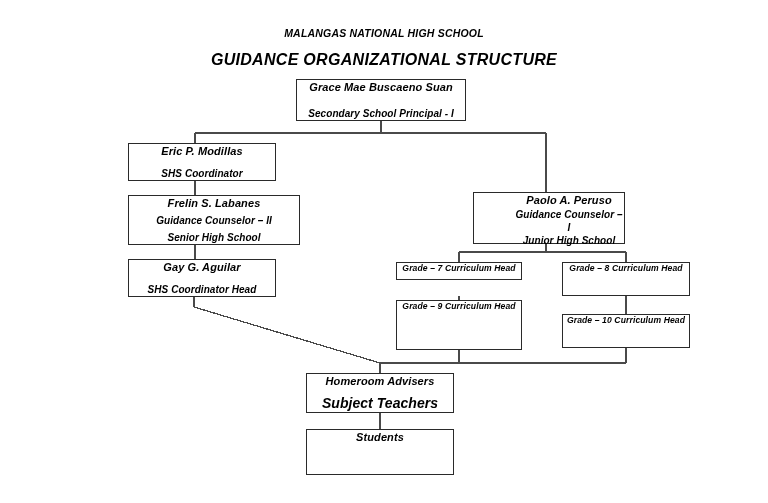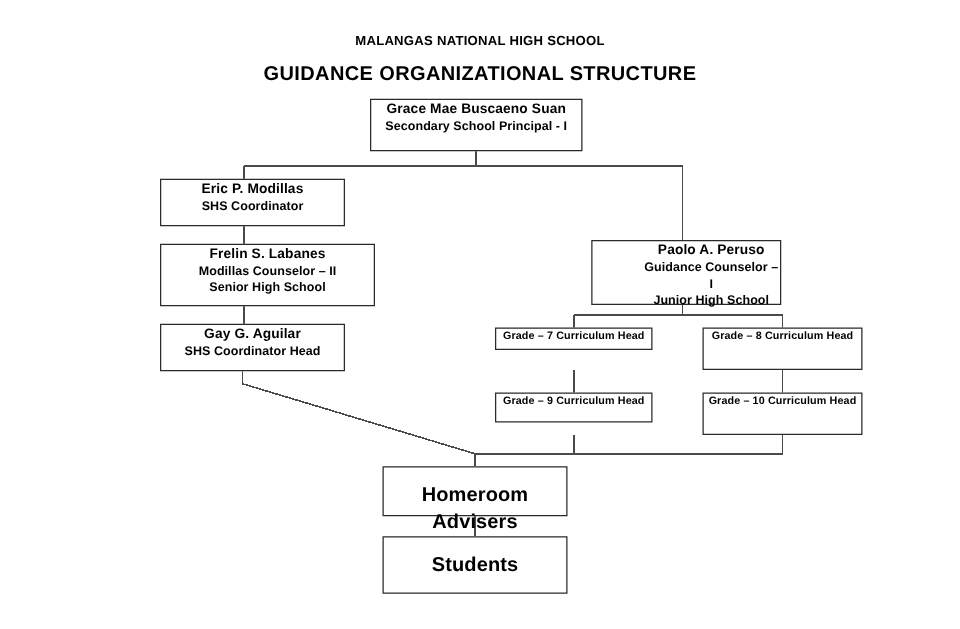--- a/index.html
+++ b/index.html
@@ -11,20 +11,21 @@
   body {
     font-family: "Liberation Sans", sans-serif;
     color: #000000;
   }
   #canvas {
     position: relative;
     width: 768px;
     height: 503px;
     background: #ffffff;
     overflow: hidden;
+    font-style: italic;
   }
   .heading {
     position: absolute;
     width: 100%;
     text-align: center;
     font-weight: bold;
     color: #000000;
     letter-spacing: 0.2px;
   }
   #school-name {
@@ -45,57 +46,56 @@
     pointer-events: none;
   }
   .node {
     position: absolute;
     box-sizing: border-box;
     background: #ffffff;
     border: 1.3px solid #2a2a2a;
     display: flex;
     flex-direction: column;
     align-items: center;
-    justify-content: flex-start;
+    justify-content: space-between;
     text-align: center;
     line-height: 1.32;
   }
   .node .line1 {
     font-weight: bold;
     font-size: 11px;
     letter-spacing: 0.1px;
   }
   .node .line2,
   .node .line3 {
     font-weight: bold;
     font-size: 10px;
     letter-spacing: 0.05px;
   }
   .node.leaf .line1 {
     font-size: 8.6px;
     font-weight: bold;
   }
   .node.plain .line1 {
-    font-size: 16px;
-    margin-top: 12px;
+    font-size: 11px;
   }
   .node.plain .line2 {
     font-size: 14px;
     font-weight: bold;
   }
 
   
   #node-principal       { left: 296px; top: 79px;  width: 170px; height: 42px; }
   #node-shs-coordinator { left: 128px; top: 143px; width: 148px; height: 38px; }
   #node-shs-counselor   { left: 128px; top: 195px; width: 172px; height: 50px; }
   #node-shs-curriculum  { left: 128px; top: 259px; width: 148px; height: 38px; }
   #node-jhs-counselor   { left: 473px; top: 192px; width: 152px; height: 52px; padding-left: 40px; }
   #node-grade7          { left: 396px; top: 262px; width: 126px; height: 18px; }
   #node-grade8          { left: 562px; top: 262px; width: 128px; height: 34px; }
-  #node-grade9          { left: 396px; top: 314px; width: 126px; height: 24px; }
+  #node-grade9          { left: 396px; top: 300px; width: 126px; height: 50px; }
   #node-grade10         { left: 562px; top: 314px; width: 128px; height: 34px; }
   #node-teachers        { left: 306px; top: 373px; width: 148px; height: 40px; }
   #node-students        { left: 306px; top: 429px; width: 148px; height: 46px; }
 </style>
 </head>
 <body>
 
 <div id="canvas">
 
   <div class="heading" id="school-name">MALANGAS NATIONAL HIGH SCHOOL</div>
@@ -138,21 +138,21 @@
     <span class="line2">Secondary School Principal - I</span>
   </div>
 
   <div class="node" id="node-shs-coordinator">
     <span class="line1">Eric P. Modillas</span>
     <span class="line2">SHS Coordinator</span>
   </div>
 
   <div class="node" id="node-shs-counselor">
     <span class="line1">Frelin S. Labanes</span>
-    <span class="line2">Modillas Counselor – II</span>
+    <span class="line2">Guidance Counselor – II</span>
     <span class="line3">Senior High School</span>
   </div>
 
   <div class="node" id="node-shs-curriculum">
     <span class="line1">Gay G. Aguilar</span>
     <span class="line2">SHS Coordinator Head</span>
   </div>
 
   <div class="node" id="node-jhs-counselor">
     <span class="line1">Paolo A. Peruso</span>

